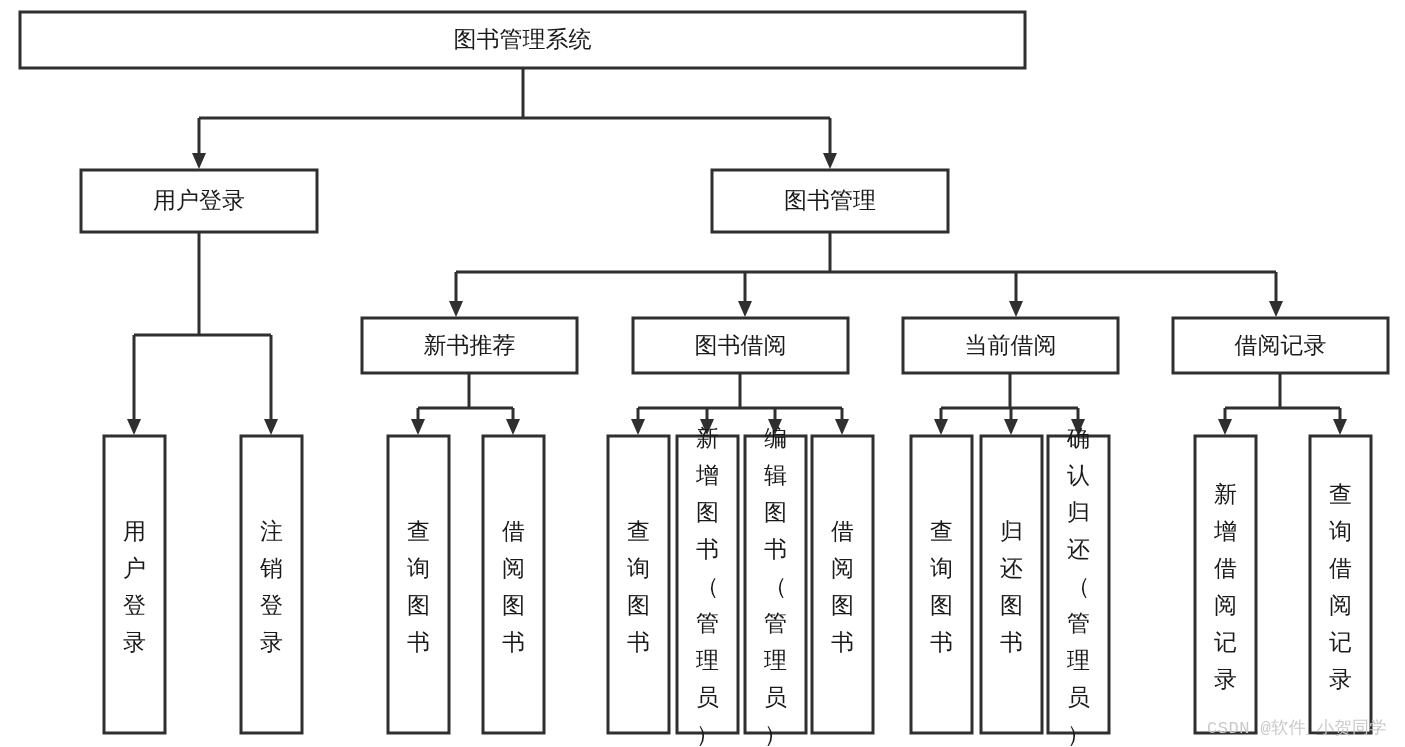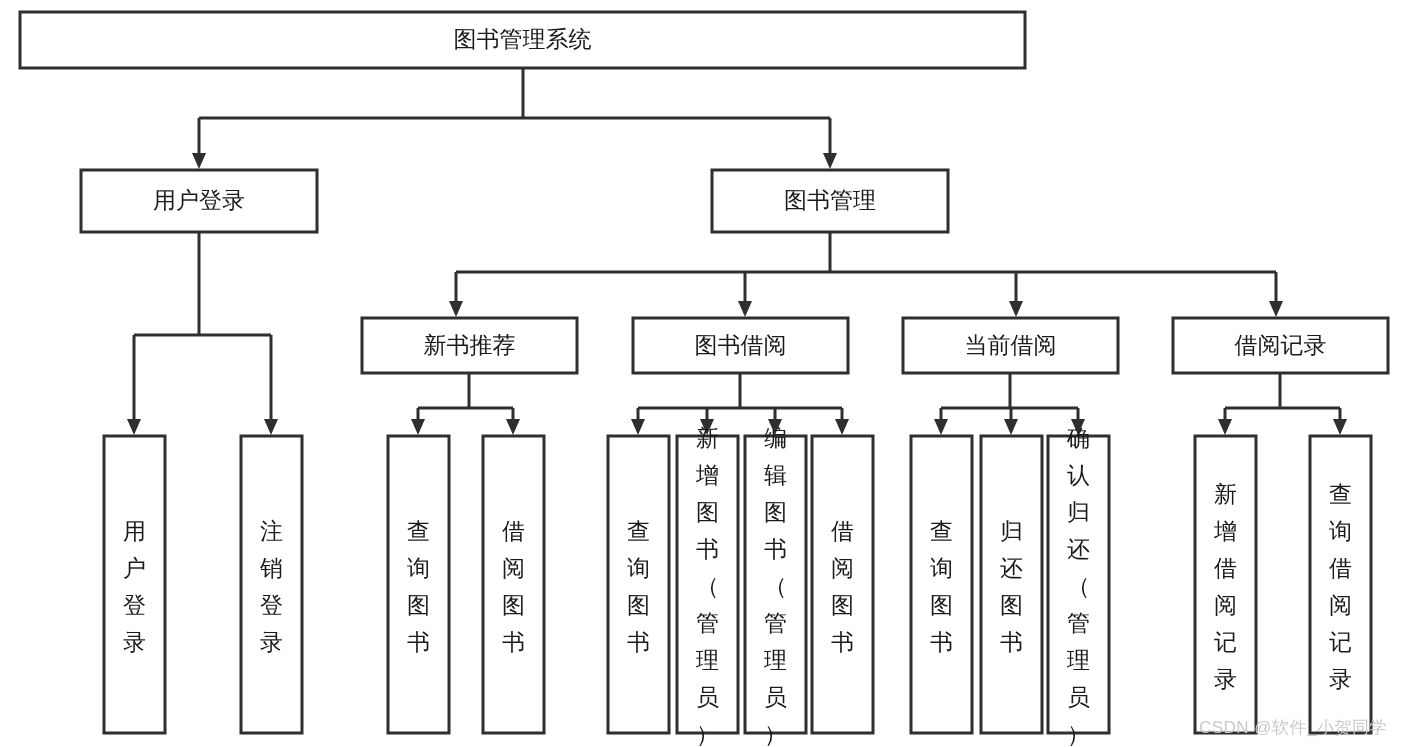--- a/index.html
+++ b/index.html
@@ -52,21 +52,21 @@
   .node-label-vertical {
     fill: #1a1a1a;
     font-family: "Liberation Sans", "DejaVu Sans", sans-serif;
     font-size: 23px;
     text-anchor: middle;
   }
   .watermark {
     position: absolute;
     right: 18px;
     bottom: 8px;
-    font-family: Liberation Sans, sans-serif;
+    font-family: Liberation Mono, monospace;
     font-size: 17px;
     color: #c9c9c9;
     letter-spacing: 0.5px;
     white-space: nowrap;
     pointer-events: none;
   }
 </style>
 </head>
 <body>
 

